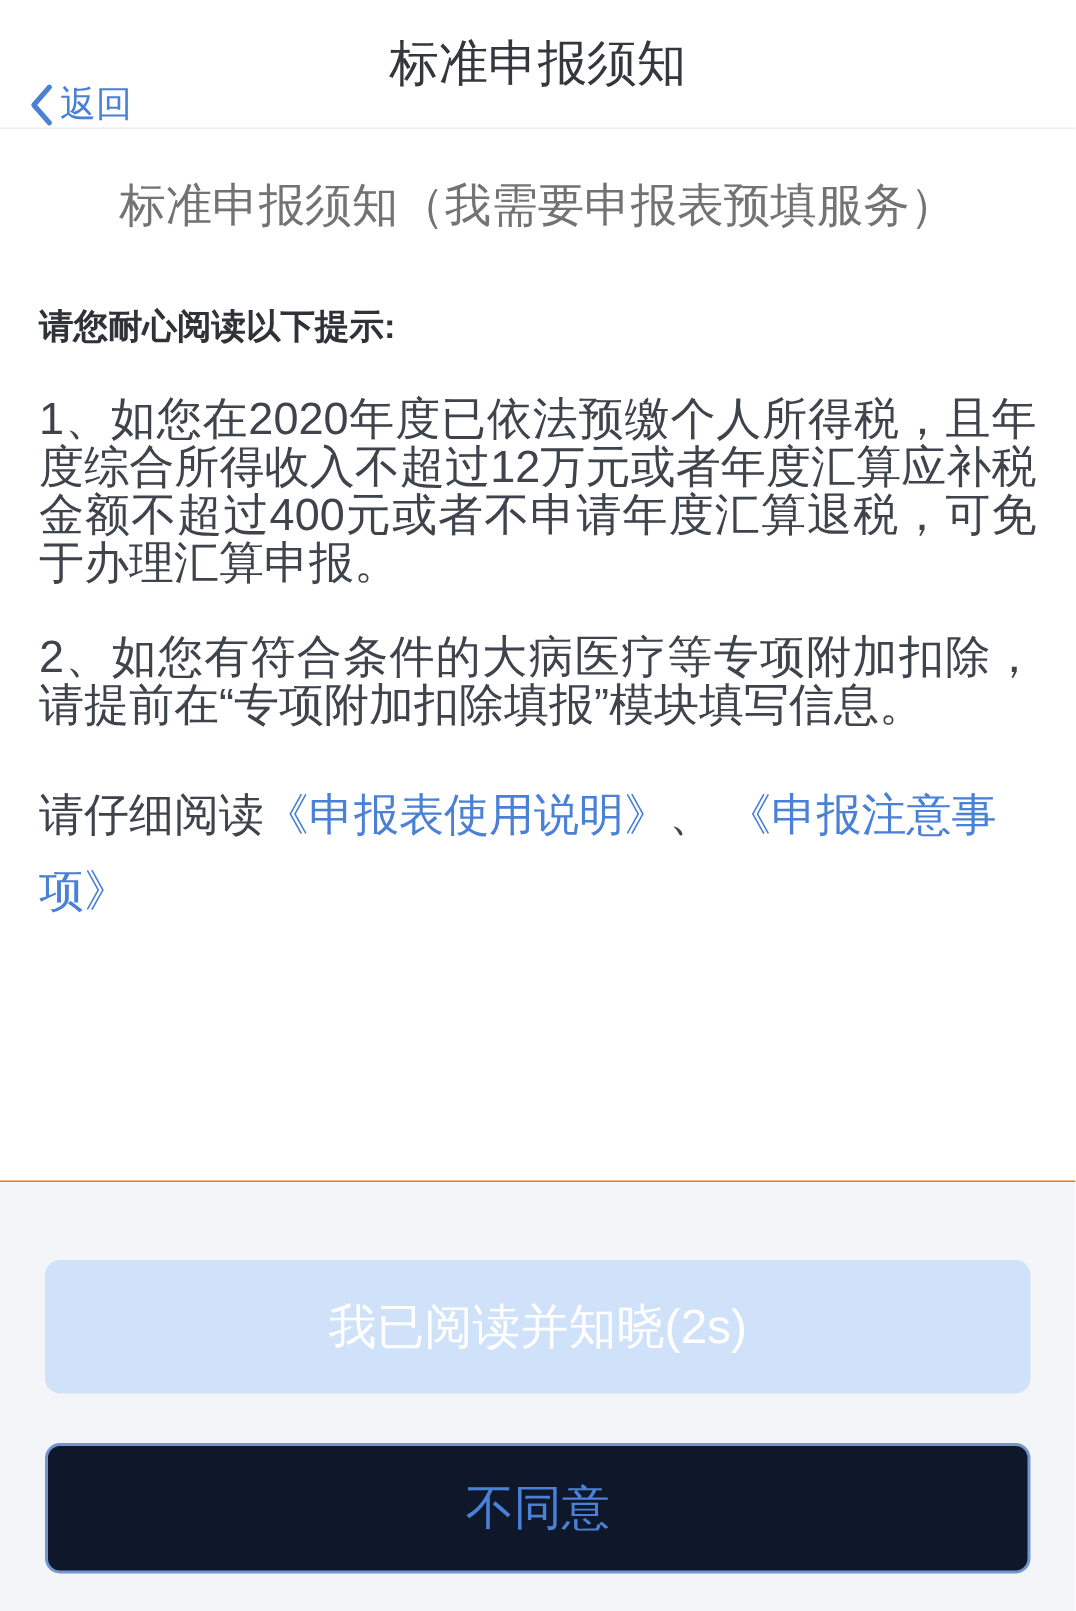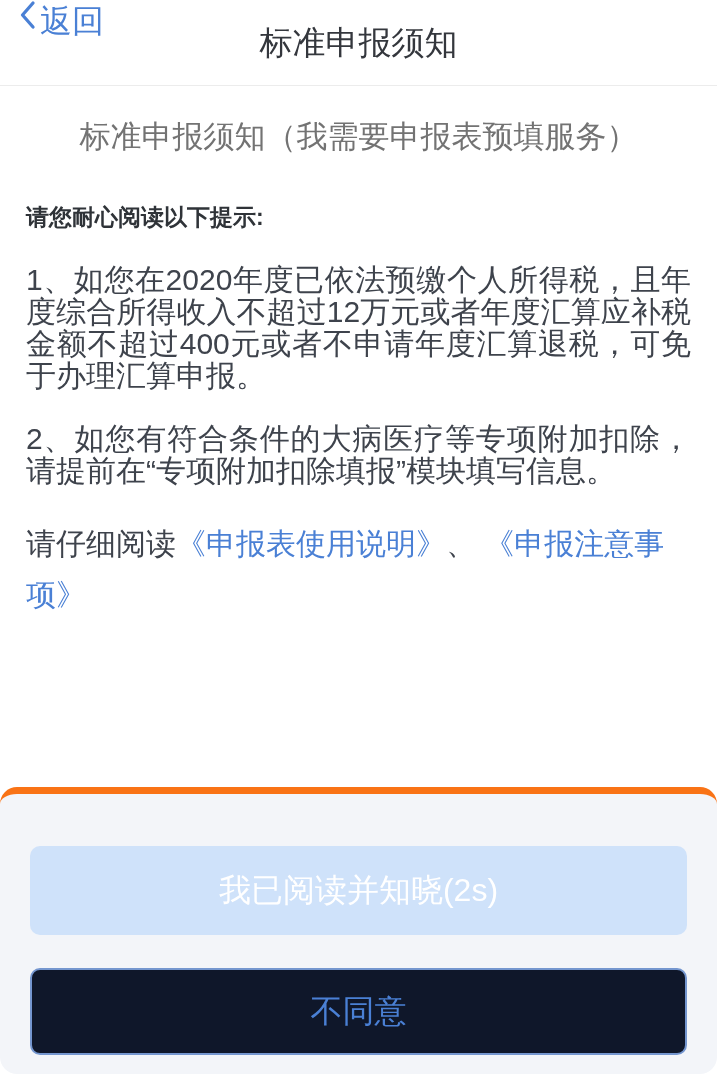--- a/index.html
+++ b/index.html
@@ -24,24 +24,24 @@
     flex: 0 0 86px;
     background: #ffffff;
     border-bottom: 1px solid #ececec;
   }
   .back-btn {
     position: absolute;
     left: 18px;
     top: 0;
     height: 100%;
     display: flex;
-    align-items: flex-start;
+    align-items: flex-end;
     gap: 4px;
     color: #4a80d5;
-    font-size: 32px;
+    font-size: 24px;
     cursor: pointer;
     background: none;
     border: none;
     font-family: inherit;
   }
   .back-btn svg { display: block; }
   .nav-title {
     position: absolute;
     left: 50%;
     top: 50%;
@@ -88,23 +88,22 @@
   .notice-footer a {
     color: #4a80d5;
     text-decoration: none;
     cursor: pointer;
   }
 
   
   .action-panel {
     flex: 0 0 287px;
     background: #f3f5f9;
-    border-top: 7px solid #f97316;
+    border-top: 1px solid #f97316;
     padding: 52px 30px 0 30px;
-    border-radius: 17px;
   }
   .btn {
     display: block;
     width: 100%;
     font-family: inherit;
     font-size: 32px;
     border-radius: 10px;
     text-align: center;
   }
   .btn-confirm {

